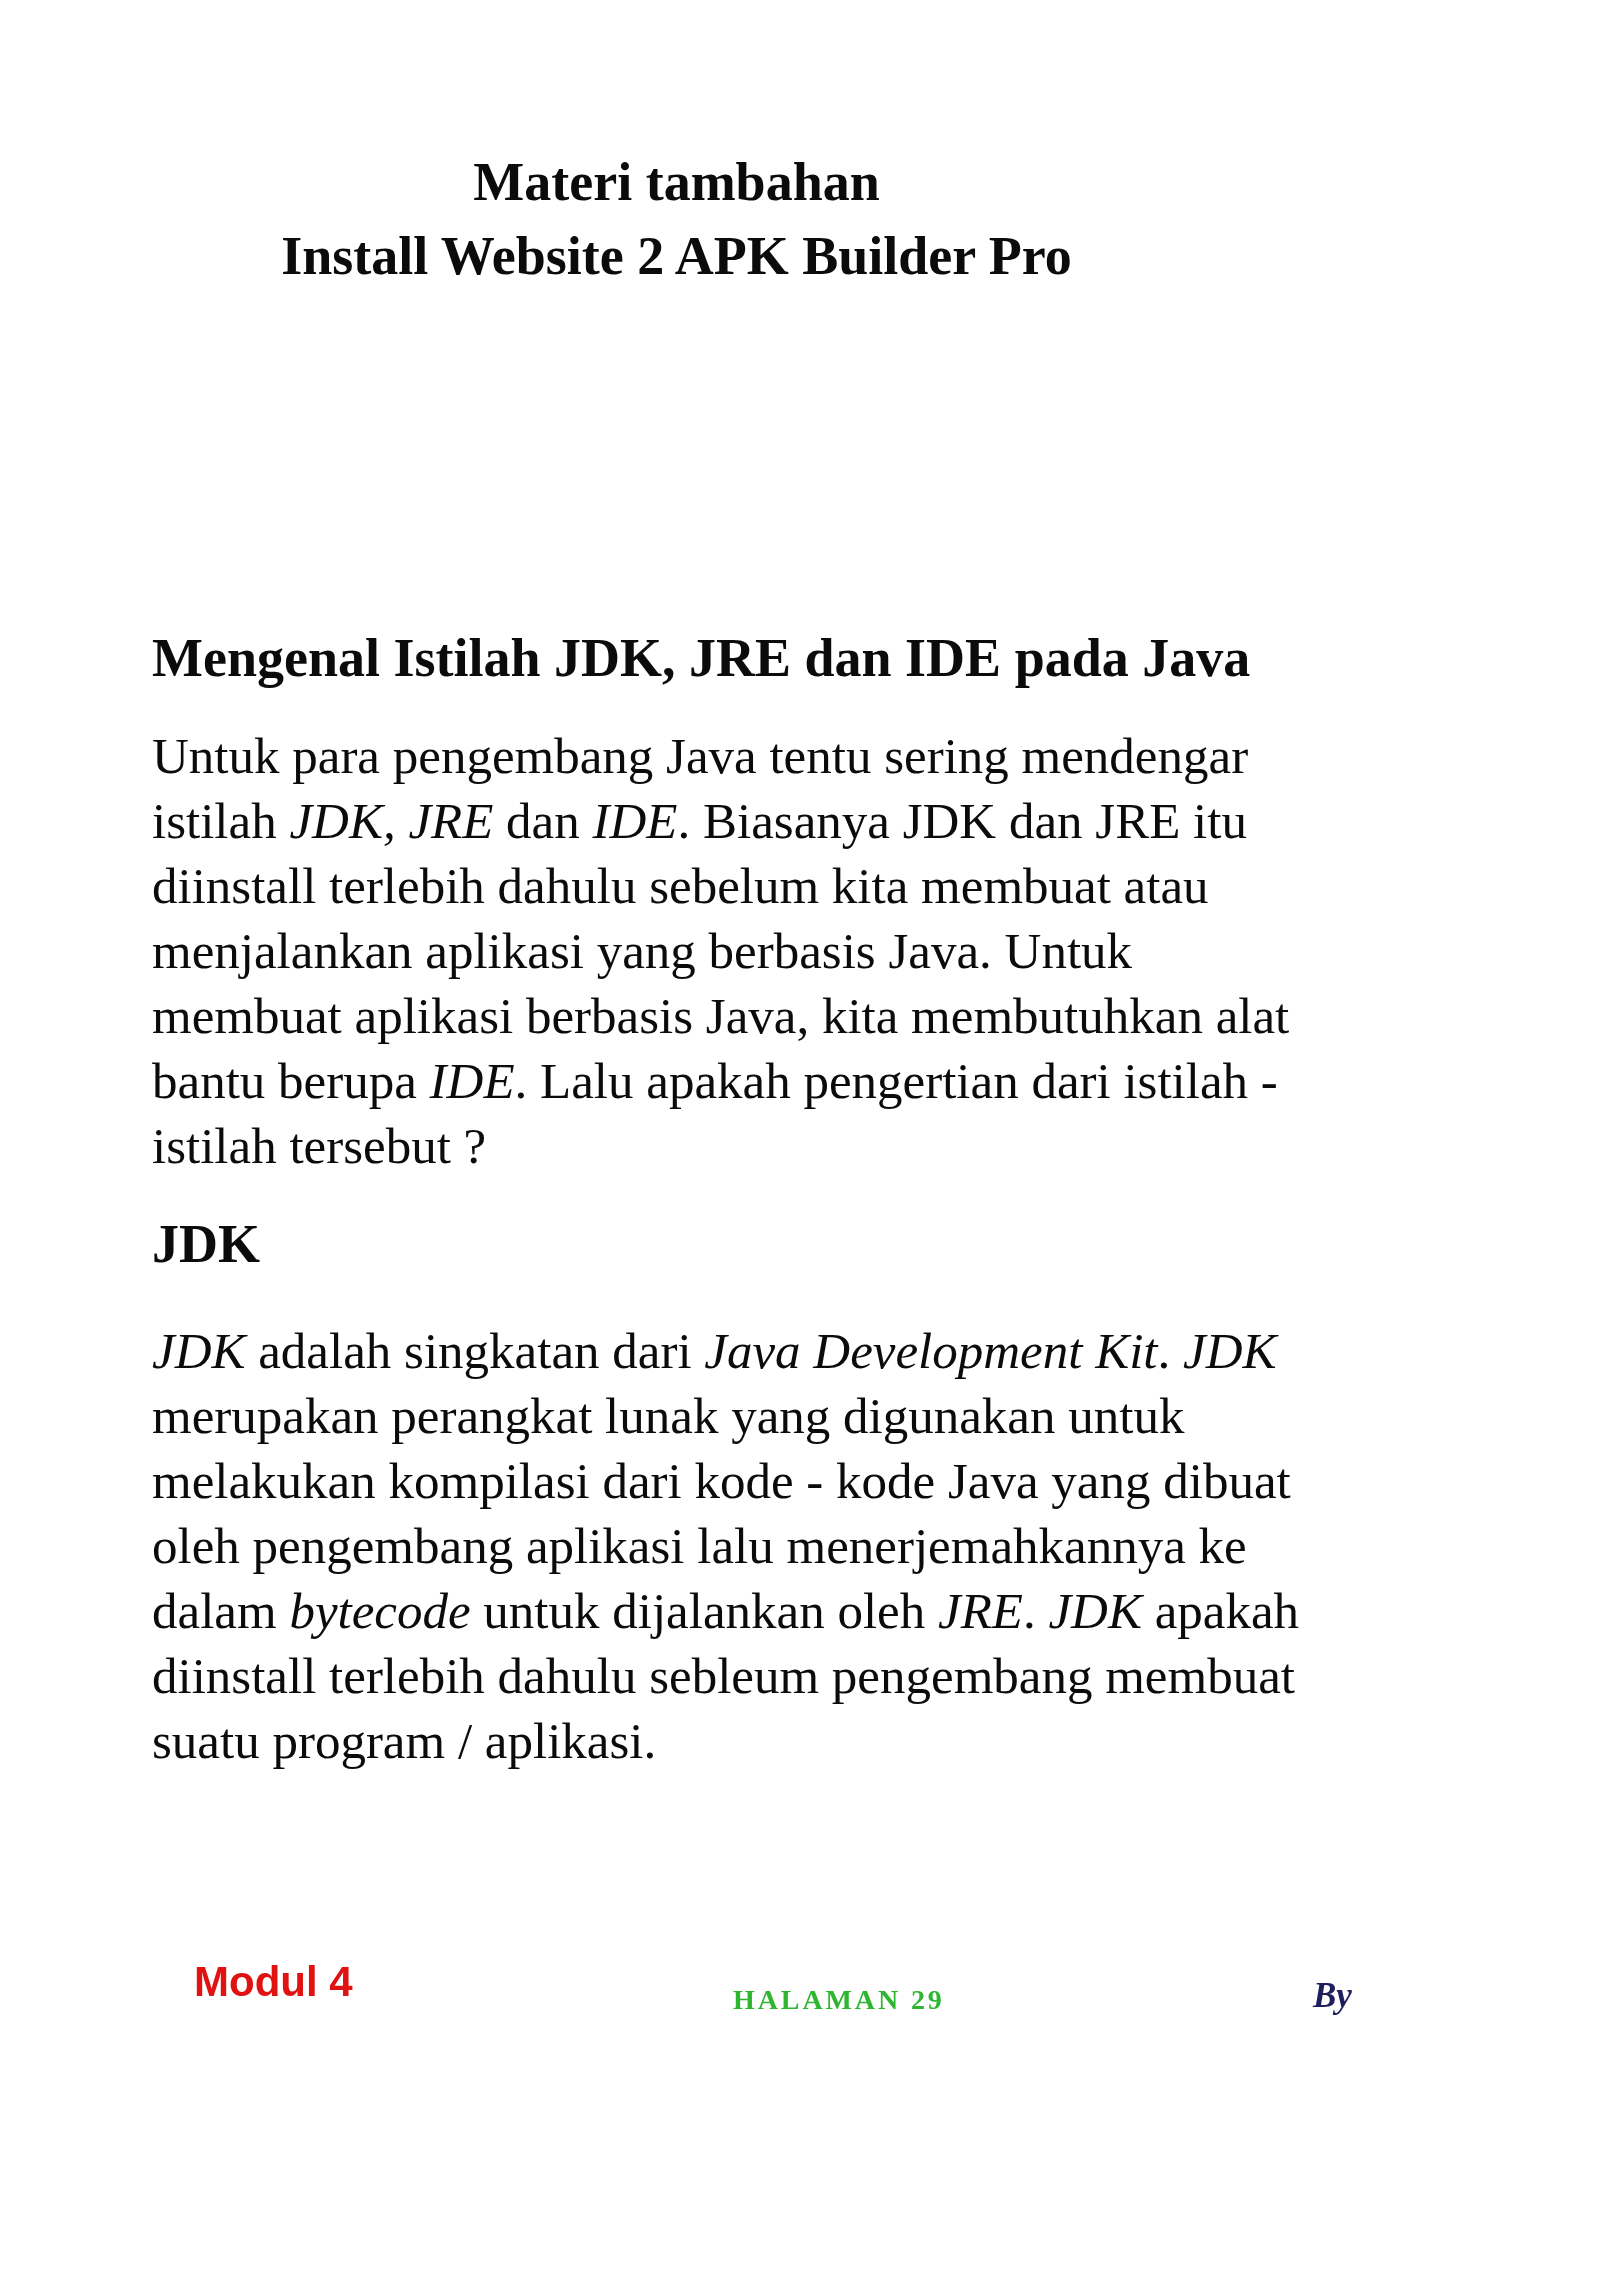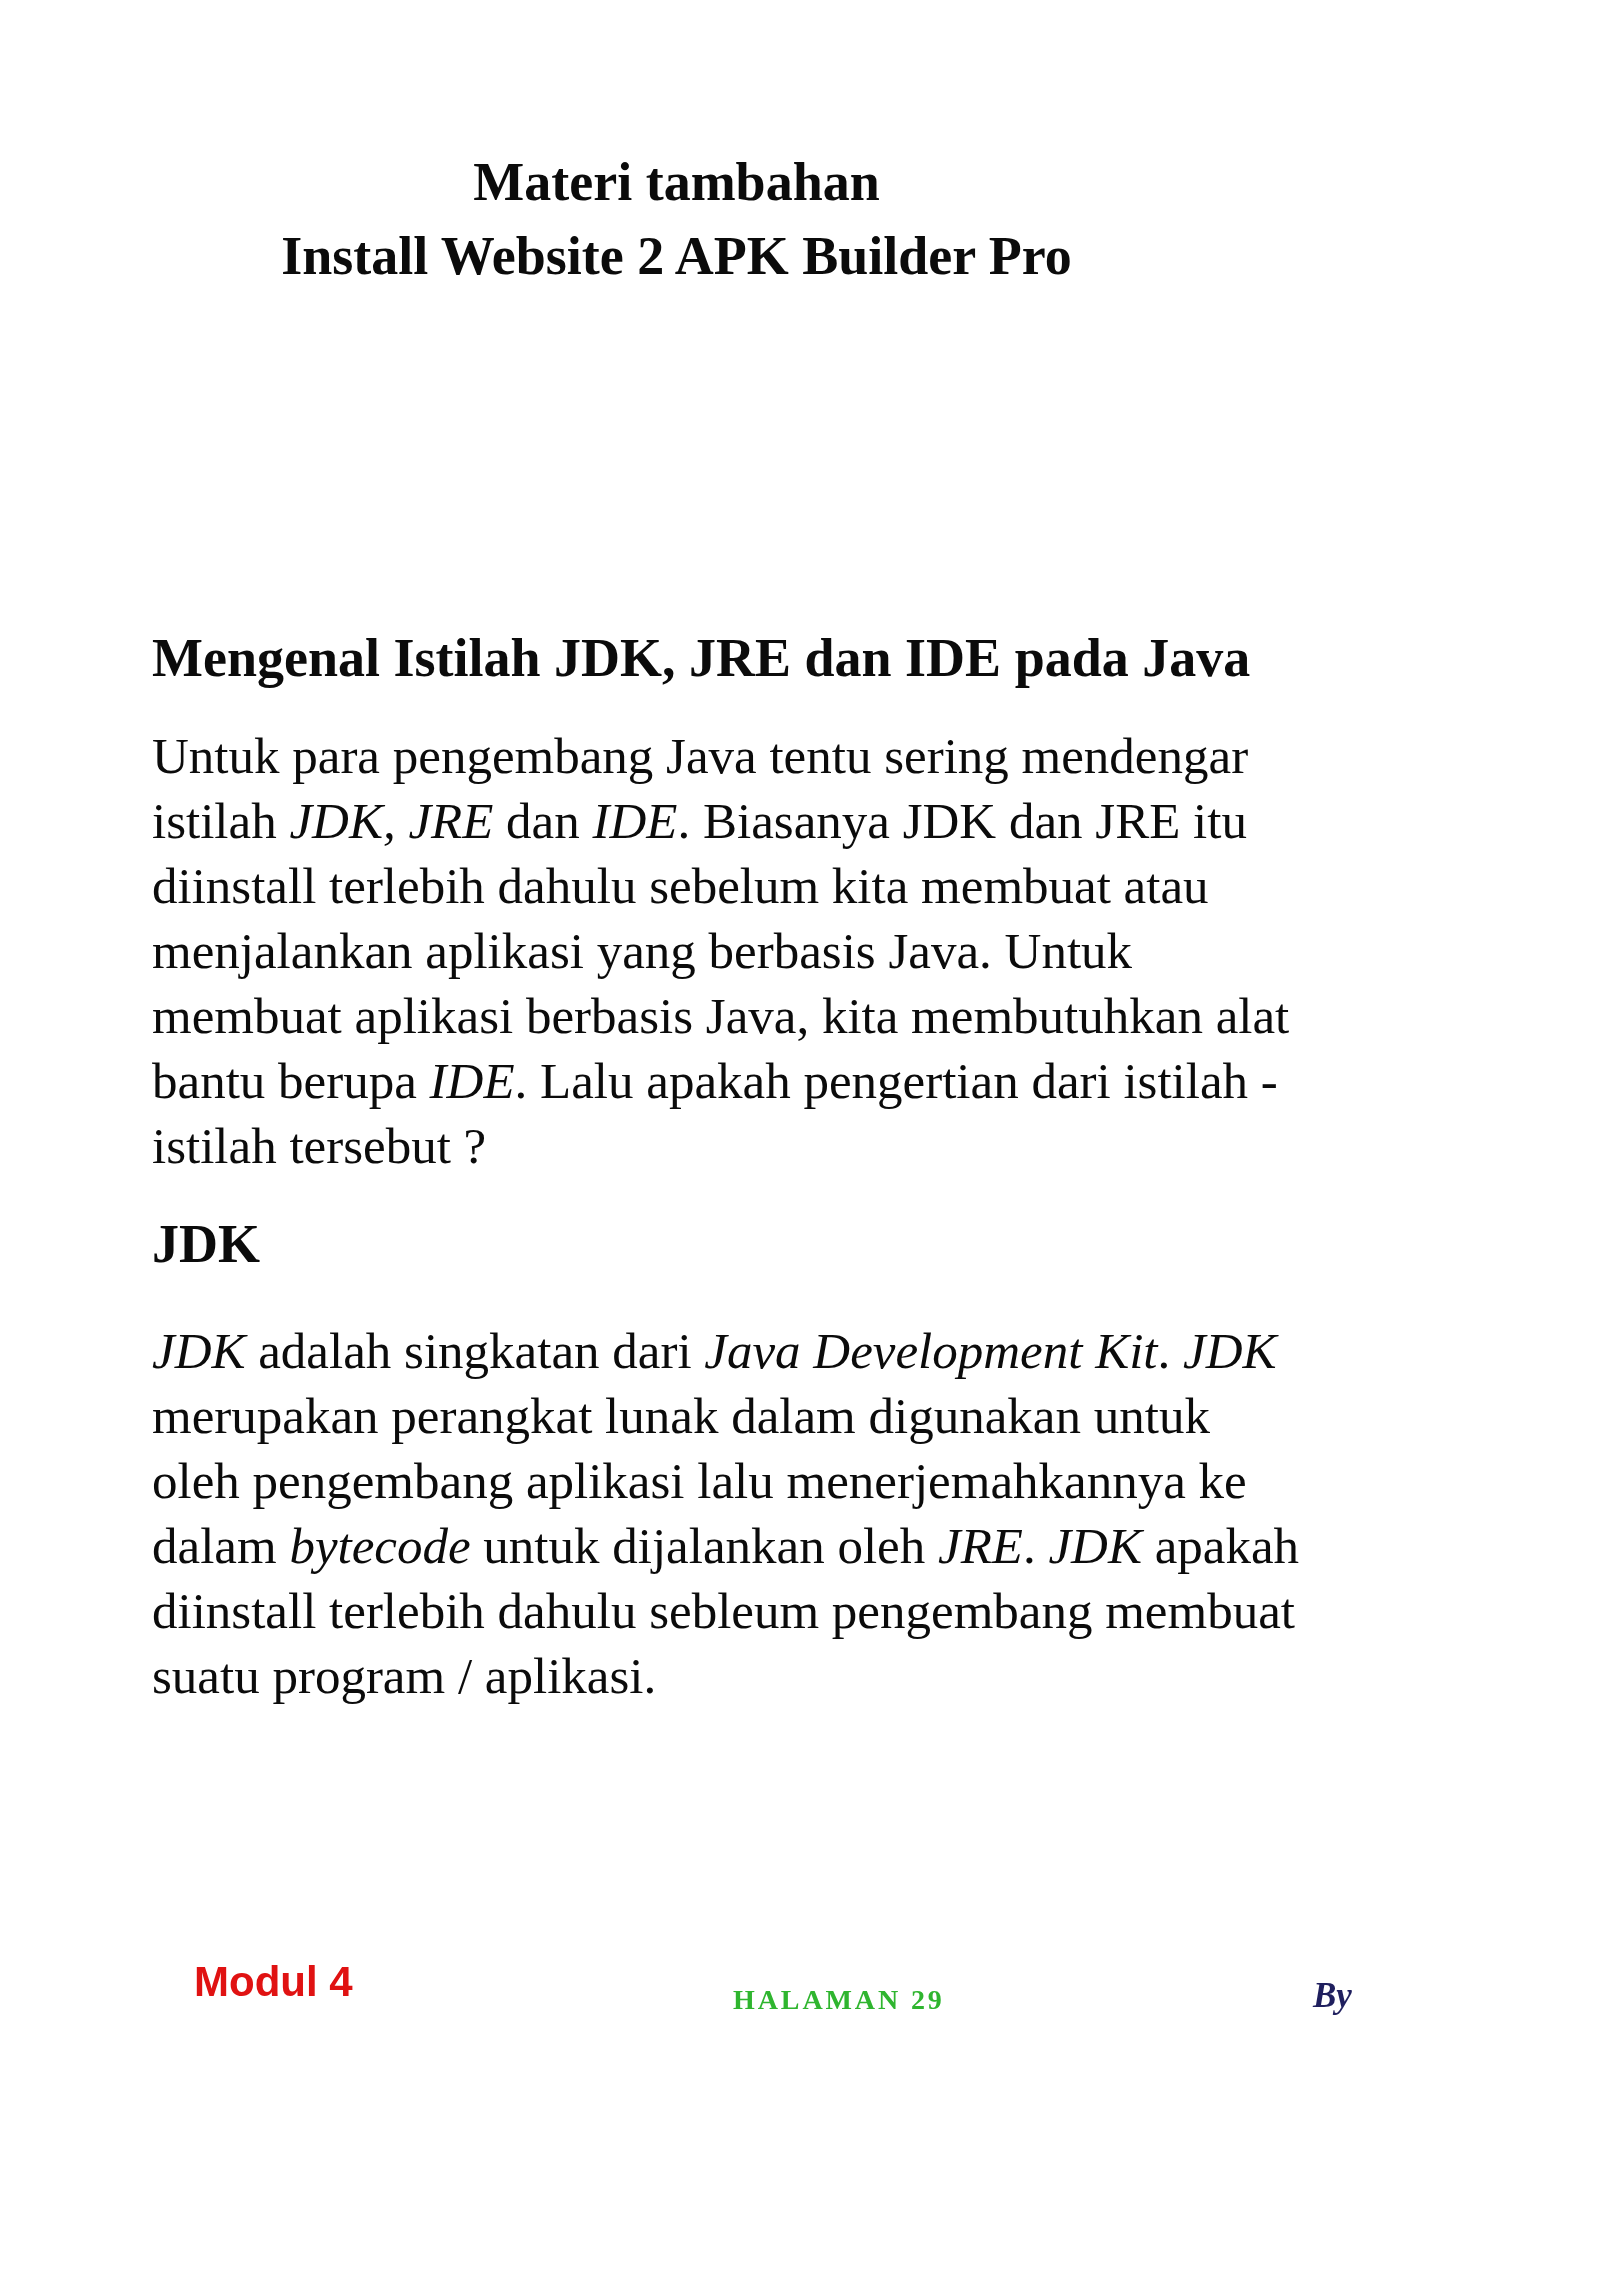--- a/index.html
+++ b/index.html
@@ -105,21 +105,22 @@
       <div class="tline"><span>menjalankan aplikasi yang berbasis Java. Untuk</span></div>
       <div class="tline"><span>membuat aplikasi berbasis Java, kita membutuhkan alat</span></div>
       <div class="tline"><span>bantu berupa </span><i>IDE</i><span>. Lalu apakah pengertian dari istilah -</span></div>
       <div class="tline"><span>istilah tersebut ?</span></div>
     </div>
 
   <div class="section-heading" id="heading-jdk">JDK</div>
 
   <div class="para" id="para-jdk">
       <div class="tline"><i>JDK</i><span> adalah singkatan dari </span><i>Java Development Kit</i><span>. </span><i>JDK</i></div>
-      <div class="tline"><span>merupakan perangkat lunak dalam digunakan untuk</span></div>
+      <div class="tline"><span>merupakan perangkat lunak yang digunakan untuk</span></div>
+      <div class="tline"><span>melakukan kompilasi dari kode - kode Java yang dibuat</span></div>
       <div class="tline"><span>oleh pengembang aplikasi lalu menerjemahkannya ke</span></div>
       <div class="tline"><span>dalam </span><i>bytecode</i><span> untuk dijalankan oleh </span><i>JRE</i><span>. </span><i>JDK</i><span> apakah</span></div>
       <div class="tline"><span>diinstall terlebih dahulu sebleum pengembang membuat</span></div>
       <div class="tline"><span>suatu program / aplikasi.</span></div>
     </div>
 
   <div class="footer-module" style="color: rgb(224, 18, 18);">Modul 4</div>
 
   <div class="footer-page" style="color: rgb(47, 181, 47);">HALAMAN 29</div>
 

